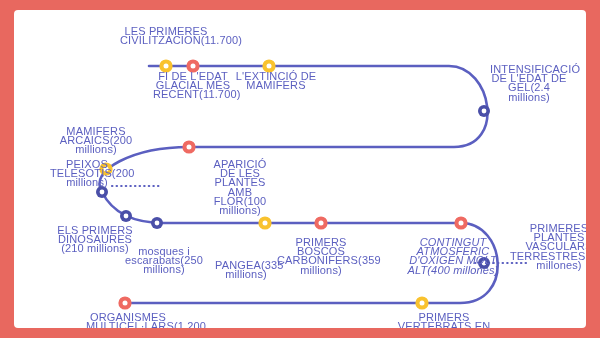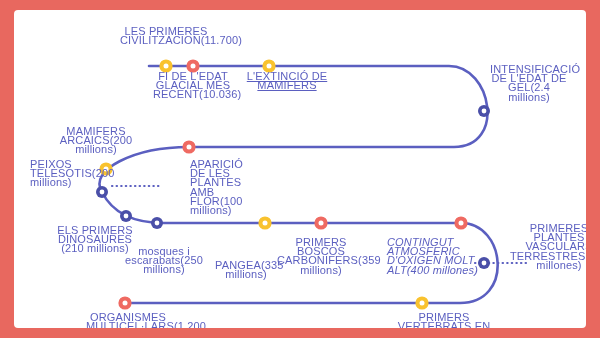--- a/index.html
+++ b/index.html
@@ -20,21 +20,21 @@
   #canvas{position:absolute;left:0;top:0;width:572px;height:318px;}
   .lbl{
     position:absolute;
     color:#5b5fc0;
     font-size:11px;
     line-height:9.2px;
     letter-spacing:0.15px;
     white-space:pre-line;
     text-align:center;
   }
-  .lbl.left{text-align:left;}
+  .lbl.left{text-align:center;margin-left:20px;}
 </style>
 </head>
 <body>
 
 <div id="frame">
   <svg id="canvas" viewBox="0 0 572 318">
     <g id="paths">
         <path d="M 135,56 L 435,56 C 478,56 492,137 440,137 L 175,137 C 120,137 74,160 88,182 C 100,206 124,213 150,213 L 447,213 C 492,213 500,293 446,293 L 111,293" fill="none" stroke="#5b5fc0" stroke-width="2.6" stroke-linecap="round"></path>
       </g>
     <g id="dots">
@@ -99,22 +99,22 @@
           <circle cx="408" cy="293" r="2.5" fill="#ffffff"></circle>
         </g>
         <g>
           <circle cx="111" cy="293" r="6.6" fill="#ef6a62"></circle>
           <circle cx="111" cy="293" r="2.5" fill="#ffffff"></circle>
         </g>
       </g>
   </svg>
   <div id="labels">
       <div class="lbl" style="width: 92px; left: 106px; top: 17px;">LES PRIMERES CIVILITZACION(11.700)</div>
-      <div class="lbl" style="width: 80px; left: 139px; top: 62px;">FI DE L'EDAT GLACIAL MÉS RECENT(10.036)</div>
-      <div class="lbl" style="width: 92px; left: 227px; top: 62px; text-decoration: underline;">L'EXTINCIÓ DE MAMIFERS</div>
+      <div class="lbl" style="width: 80px; left: 139px; top: 62px;">FI DE L'EDAT GLACIAL MÉS RECENT(11.700)</div>
+      <div class="lbl" style="width: 92px; left: 216px; top: 62px;">L'EXTINCIÓ DE MAMIFERS</div>
       <div class="lbl" style="width: 78px; left: 476px; top: 55px;">INTENSIFICACIÓ DE L'EDAT DE GEL(2.4 millions)</div>
       <div class="lbl" style="width: 76px; left: 44px; top: 117px;">MAMIFERS ARCAICS(200 millions)</div>
       <div class="lbl left" style="width: 74px; left: 16px; top: 150px;">PEIXOS TELESOTIS(200 millions)</div>
       <div class="lbl left" style="width: 60px; left: 176px; top: 150px;">APARICIÓ DE LES PLANTES AMB FLOR(100 millions)</div>
       <div class="lbl" style="width: 76px; left: 43px; top: 216px;">ELS PRIMERS DINOSAURES (210 millions)</div>
       <div class="lbl" style="width: 78px; left: 111px; top: 237px;">mosques i escarabats(250 millions)</div>
       <div class="lbl" style="width: 62px; left: 201px; top: 232px; margin-top: 19px;">PANGEA(335 millions)</div>
       <div class="lbl" style="width: 88px; left: 263px; top: 228px;">PRIMERS BOSCOS CARBONIFERS(359 millions)</div>
       <div class="lbl left" style="width: 92px; left: 373px; top: 228px; font-style: italic;">CONTINGUT ATMOSFERIC D'OXIGEN MOLT ALT(400 millones)</div>
       <div class="lbl" style="width: 108px; left: 491px; top: 214px;">PRIMERES PLANTES VASCULARS TERRESTRES(420 millones)</div>

